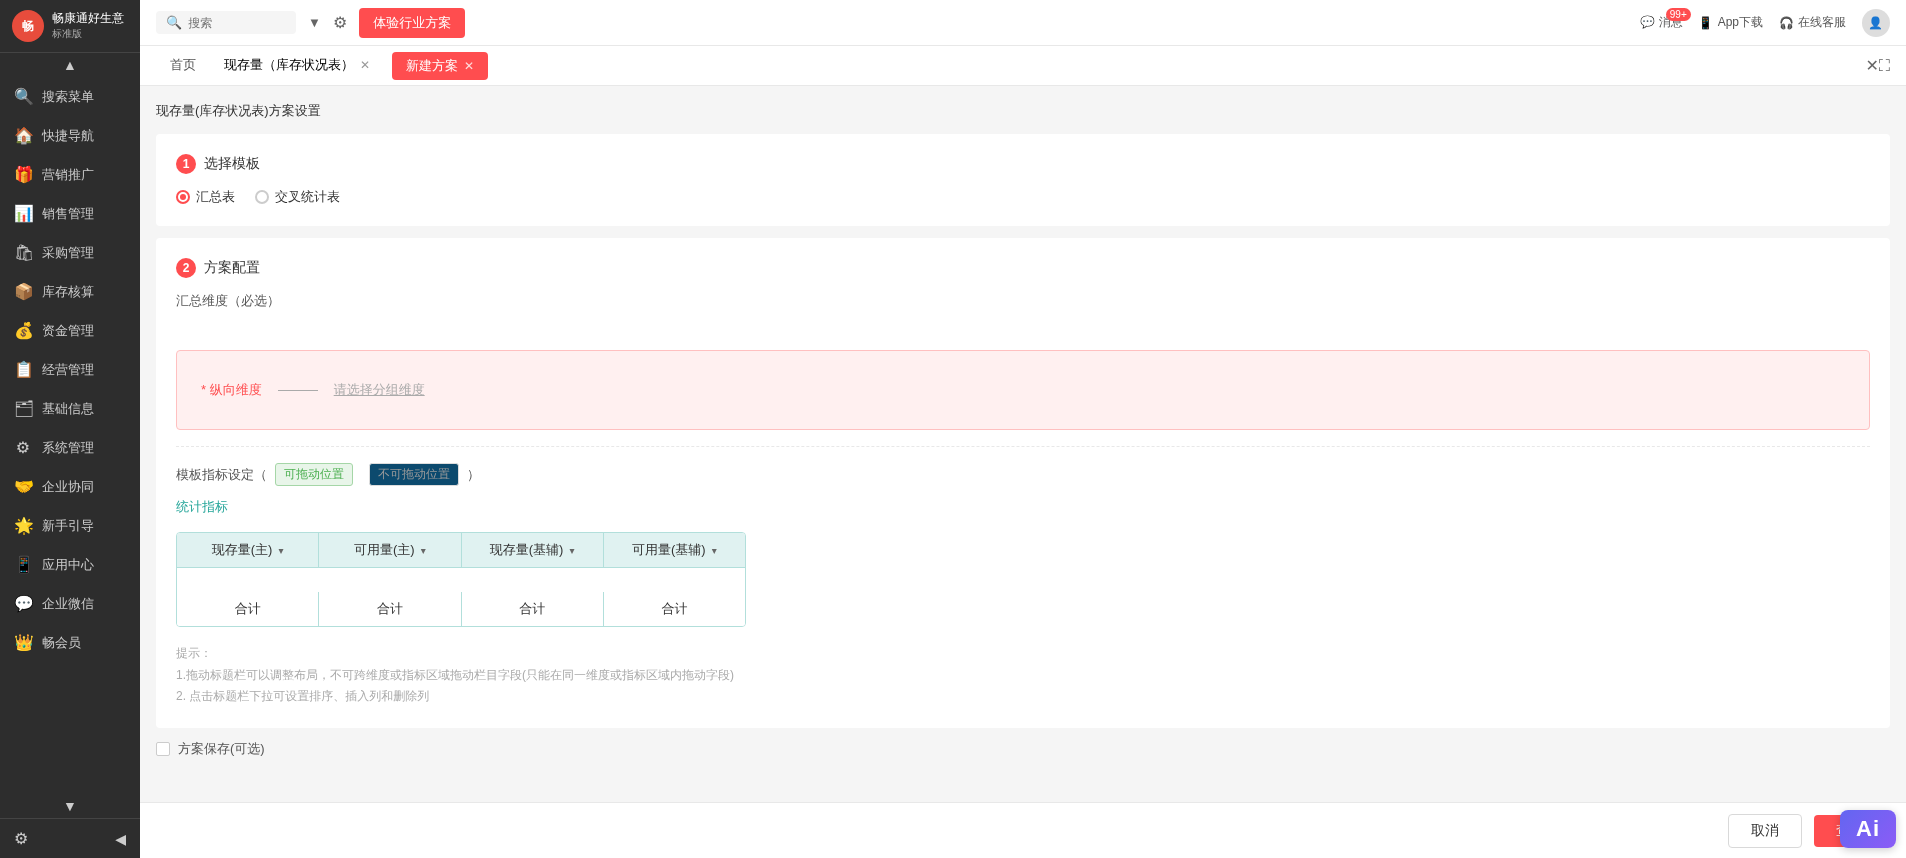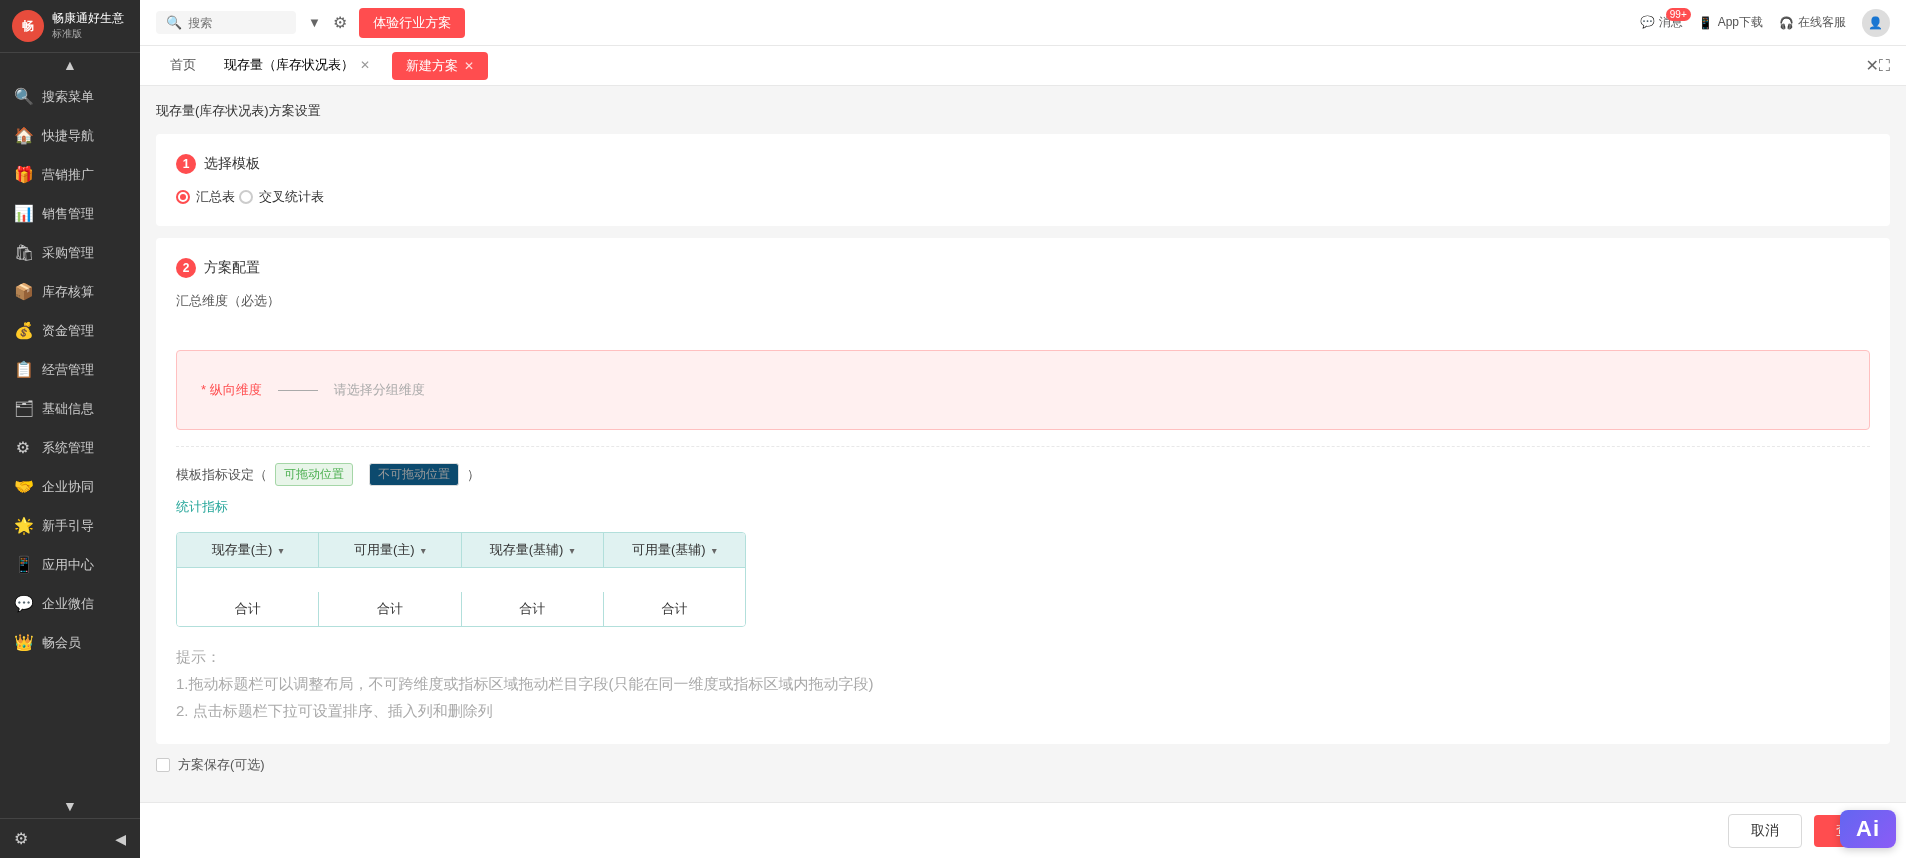--- a/index.html
+++ b/index.html
@@ -113,21 +113,21 @@
     .step-header { display: flex; align-items: center; gap: 8px; margin-bottom: 14px; }
     .step-num {
       width: 20px; height: 20px; border-radius: 50%;
       background: #ff4d4f; color: #fff; font-size: 12px;
       display: flex; align-items: center; justify-content: center; font-weight: bold;
       flex-shrink: 0;
     }
     .step-title { font-size: 14px; font-weight: 500; color: #333; }
 
     
-    .template-options { display: flex; align-items: flex-end; gap: 4px; }
+    .template-options { display: flex; align-items: flex-end; gap: 20px; }
     .radio-item { display: flex; align-items: center; gap: 6px; cursor: pointer; }
     .radio-circle {
       width: 14px; height: 14px; border-radius: 50%; border: 2px solid #ccc;
       display: flex; align-items: center; justify-content: center;
     }
     .radio-circle.checked { border-color: #ff4d4f; }
     .radio-circle.checked::after {
       content: ''; width: 6px; height: 6px; border-radius: 50%; background: #ff4d4f;
     }
     .radio-label { font-size: 13px; color: #333; }
@@ -140,21 +140,21 @@
 
     
     .dimension-box {
       background: #fff0f0; border: 1px solid #ffc0c0; border-radius: 4px;
       padding: 20px 24px; min-height: 80px;
       display: flex; align-items: center; margin-top: 40px;
     }
     .dimension-row { display: flex; align-items: center; gap: 16px; }
     .dimension-label { color: #ff4d4f; font-size: 13px; }
     .dimension-line { flex: 0 0 40px; border-top: 1px solid #aaa; }
-    .dimension-placeholder { color: #aaa; font-size: 13px; }
+    .dimension-placeholder { color: #aaa; font-size: 13px; text-decoration: underline; }
 
     
     .indicator-label { font-size: 13px; color: #555; margin-bottom: 10px; display: flex; align-items: center; gap: 8px; }
     .indicator-tag {
       display: inline-block; padding: 2px 8px; border-radius: 3px; font-size: 12px; font-family: Liberation Mono, monospace;
     }
     .tag-draggable { background: #e8f5e9; color: #4caf50; border: 1px solid #a5d6a7; }
     .tag-fixed { background: #0c4a6e; color: #999; border: 1px solid #ddd; }
 
     
@@ -171,21 +171,21 @@
     .stats-table-row { display: flex; background: #fff; border-top: 1px solid #b2dfdb; }
     .stats-cell-data {
       flex: 1; padding: 8px 12px; text-align: center; font-size: 13px; color: #333;
       border-right: 1px solid #b2dfdb;
       margin-top: 24px;
     }
     .stats-cell-data:last-child { border-right: none; }
     .chevron { font-size: 10px; color: #666; }
 
     
-    .tips-section { margin-top: 16px; color: #aaa; font-size: 15px; line-height: 1.8; }
+    .tips-section { margin-top: 16px; color: #aaa; font-size: 12px; line-height: 1.8; }
 
     
     .save-option { display: flex; align-items: center; gap: 8px; margin-top: 12px; }
     .checkbox-box {
       width: 14px; height: 14px; border: 1px solid #ccc; border-radius: 2px;
       background: #fff; cursor: pointer;
     }
     .save-label { font-size: 13px; color: #555; }
 
     

